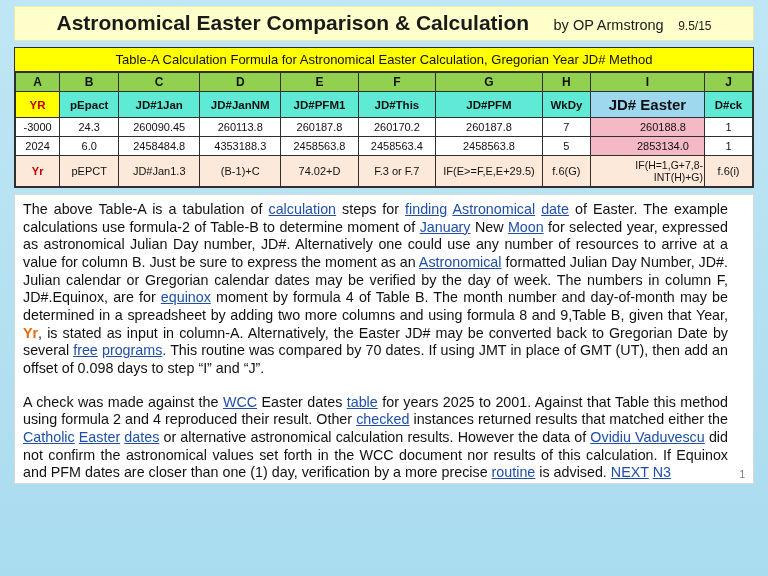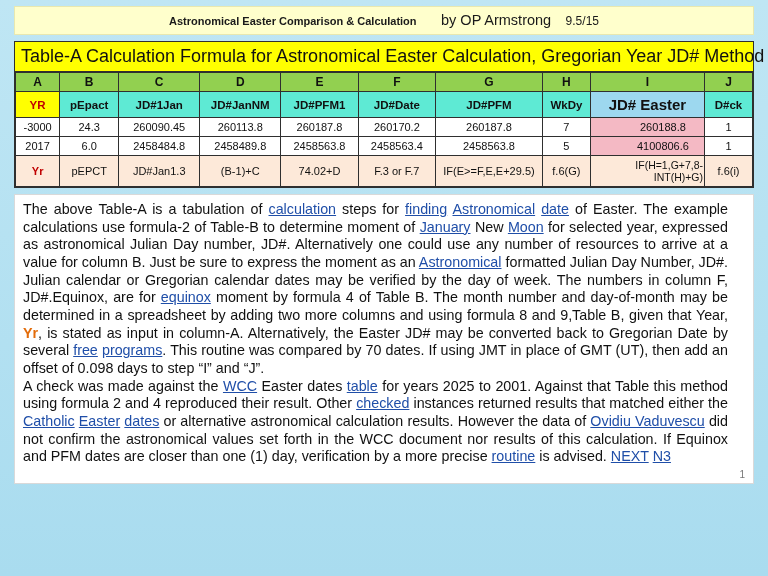--- a/index.html
+++ b/index.html
@@ -24,21 +24,21 @@
   
   .title-bar {
     background: #ffffcc;
     border: 1px solid #e8e8b0;
     margin: 0 6px 6px 6px;
     padding: 4px 6px 5px 6px;
     text-align: center;
     white-space: nowrap;
   }
   .title-main {
-    font-size: 11px;
+    font-size: 21px;
     font-weight: bold;
     color: #1a1a1a;
   }
   .title-by {
     font-size: 14.5px;
     color: #1a1a1a;
     margin-left: 20px;
   }
   .title-date {
     font-size: 12px;
@@ -47,21 +47,21 @@
   }
   
   .table-wrap {
     margin: 0 6px;
     border: 1px solid #2f2f2f;
     background: #ffffff;
   }
   .tbl-caption {
     background: #ffff00;
     border-bottom: 1px solid #2f2f2f;
-    font-size: 18px;
+    font-size: 13px;
     color: #111;
     padding: 4px 6px;
     text-align: center;
     white-space: nowrap;
   }
   table.calc {
     border-collapse: collapse;
     width: 100%;
     table-layout: fixed;
   }
@@ -134,21 +134,21 @@
     position: relative;
   }
   .body-box p {
     margin: 0;
     font-size: 14.3px;
     line-height: 1.235;
     color: #111;
     text-align: justify;
   }
   .body-box p.p2 {
-    margin-top: 0px;
+    margin-top: 16px;
   }
   a.lnk {
     color: #1f4ea8;
     text-decoration: underline;
     cursor: pointer;
   }
   .orange-bold {
     color: #e36c0a;
     font-weight: bold;
   }
@@ -198,48 +198,48 @@
           <td>H</td>
           <td>I</td>
           <td>J</td>
         </tr>
         <tr class="col-names">
           <td class="yr">YR</td>
           <td>pEpact</td>
           <td>JD#1Jan</td>
           <td>JD#JanNM</td>
           <td>JD#PFM1</td>
-          <td>JD#Date</td>
+          <td>JD#This</td>
           <td>JD#PFM</td>
           <td>WkDy</td>
           <td class="easter">JD# Easter</td>
           <td>D#ck</td>
         </tr>
         <tr class="data">
           <td class="first">-3000</td>
           <td>24.3</td>
           <td>260090.45</td>
           <td>260113.8</td>
           <td>260187.8</td>
           <td>260170.2</td>
           <td>260187.8</td>
           <td>7</td>
           <td class="pink">260188.8</td>
           <td>1</td>
         </tr>
         <tr class="data">
-          <td class="first">2017</td>
+          <td class="first">2024</td>
           <td>6.0</td>
           <td>2458484.8</td>
-          <td>2458489.8</td>
+          <td>4353188.3</td>
           <td>2458563.8</td>
           <td>2458563.4</td>
           <td>2458563.8</td>
           <td>5</td>
-          <td class="pink">4100806.6</td>
+          <td class="pink">2853134.0</td>
           <td>1</td>
         </tr>
         <tr class="formula">
           <td class="yr">Yr</td>
           <td>pEPCT</td>
           <td>JD#Jan1.3</td>
           <td>(B-1)+C</td>
           <td>74.02+D</td>
           <td>F.3 or F.7</td>
           <td>IF(E&gt;=F,E,E+29.5)</td>

